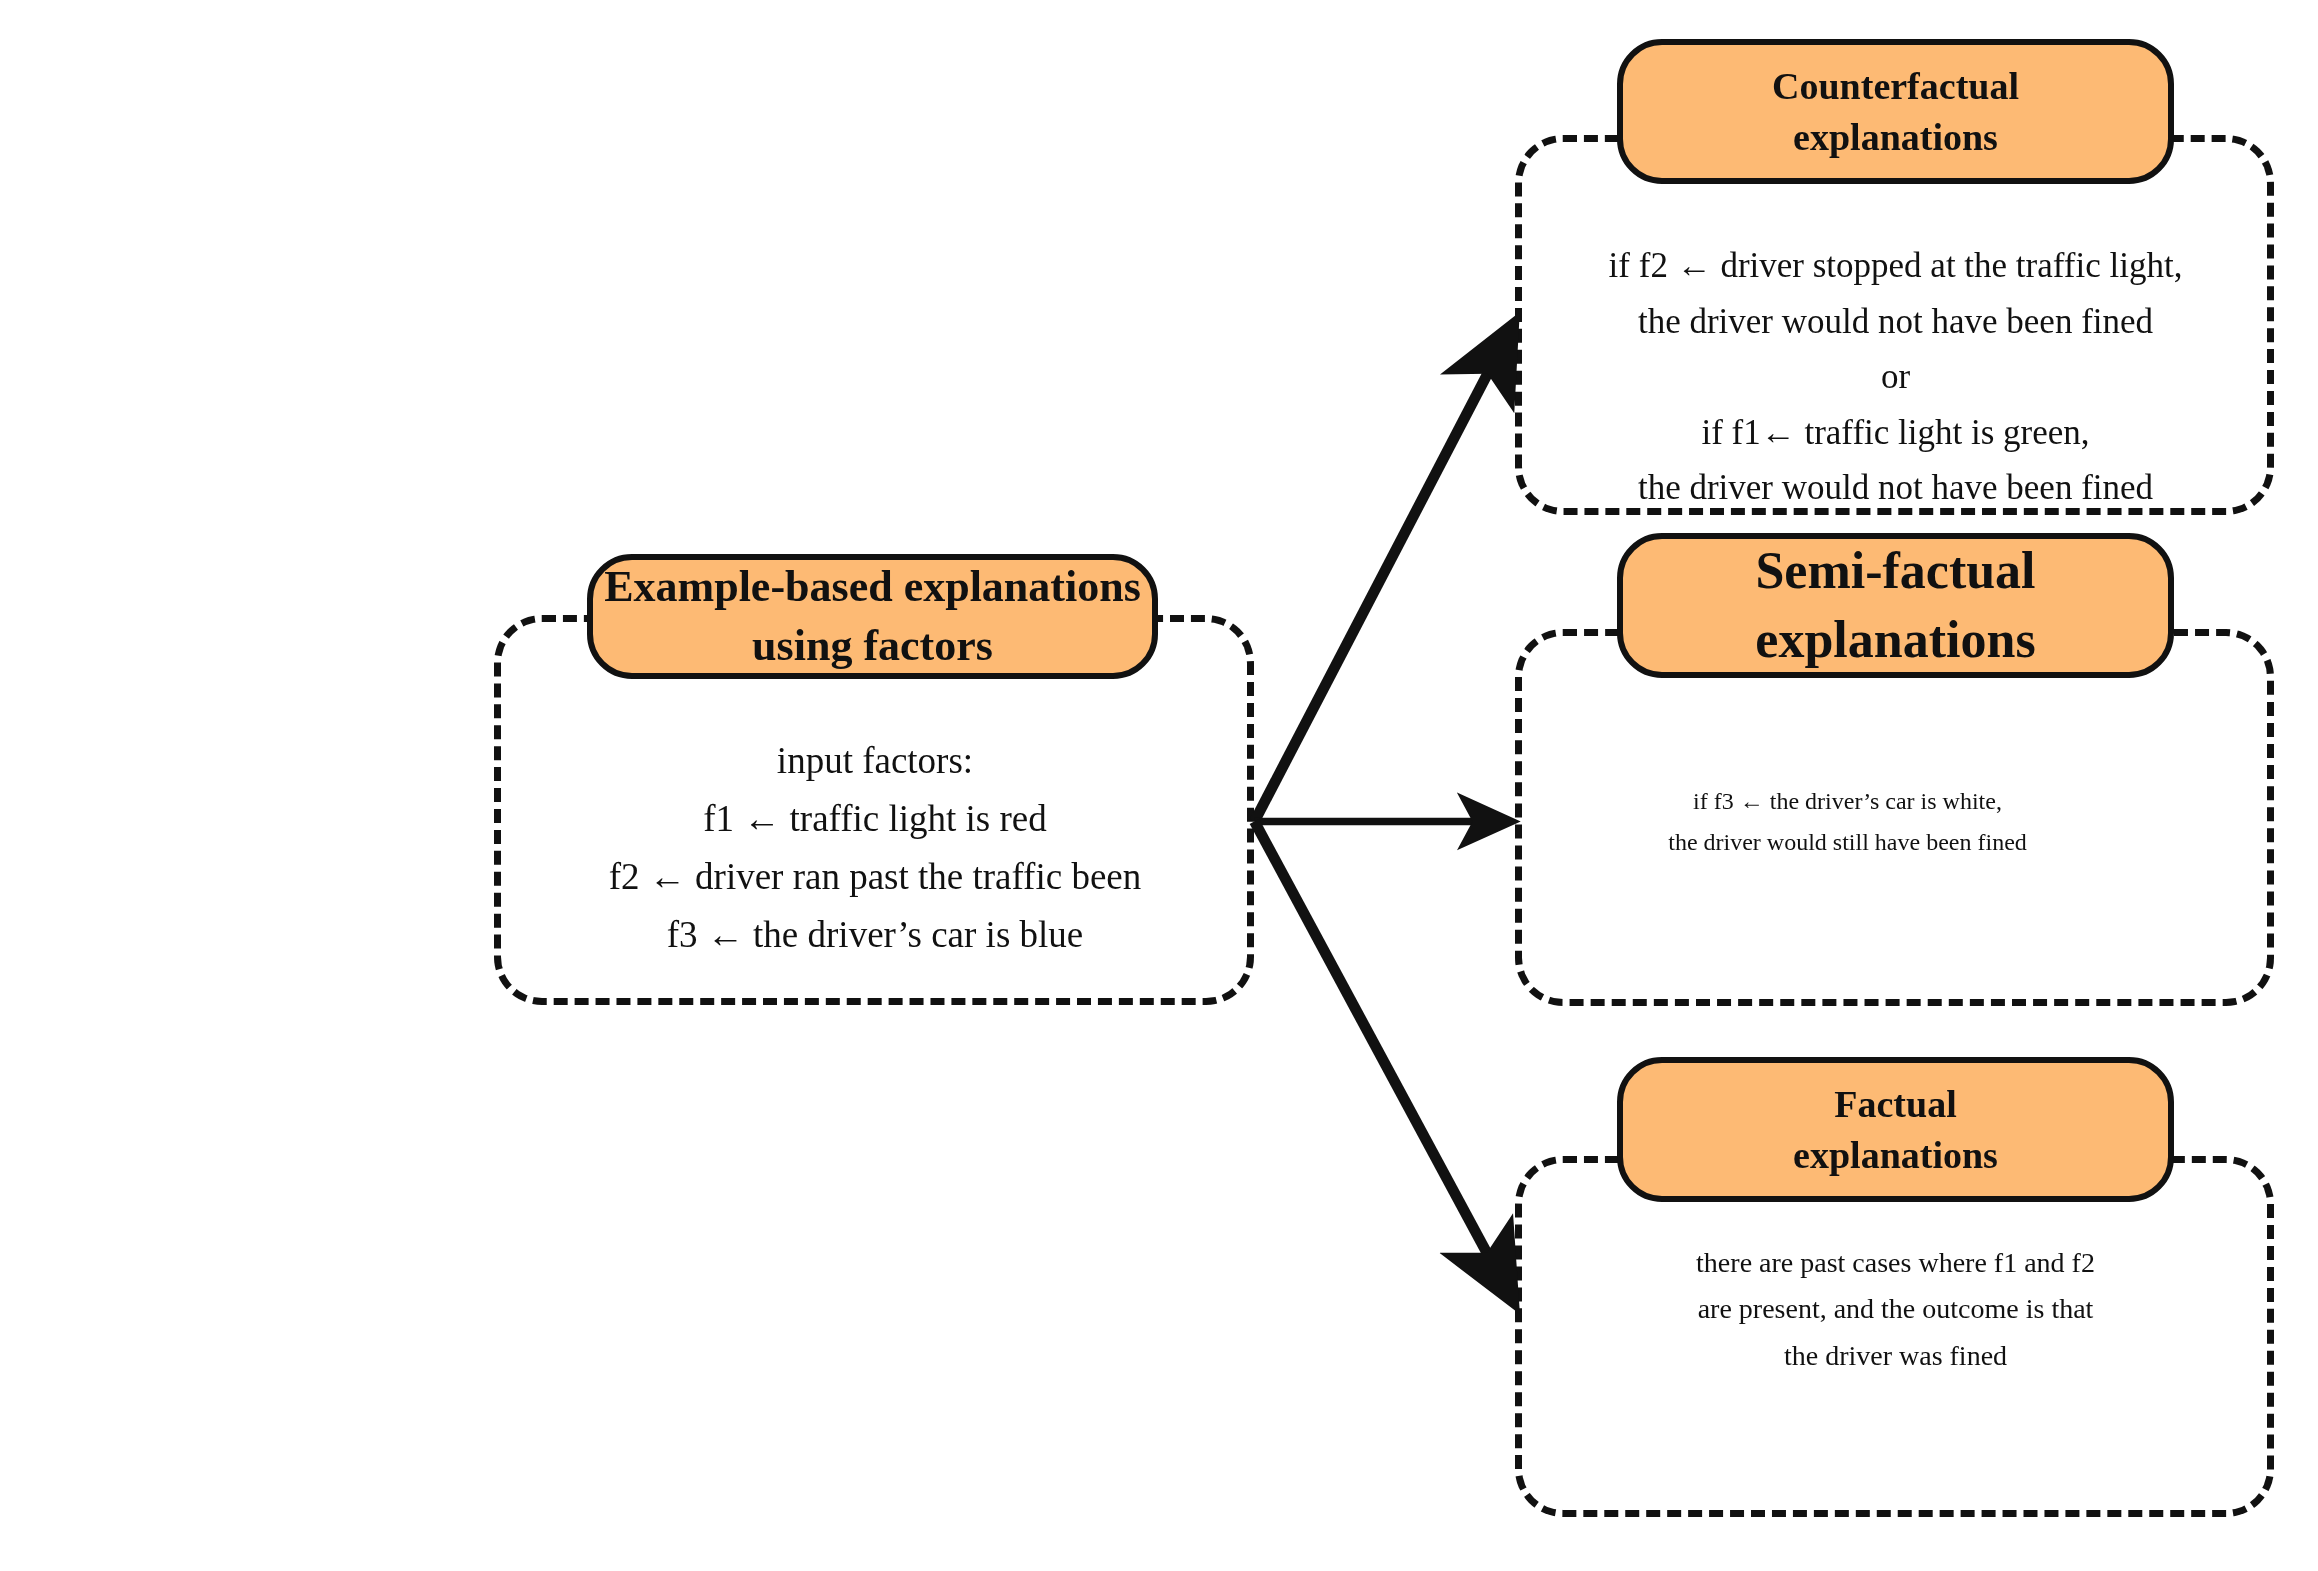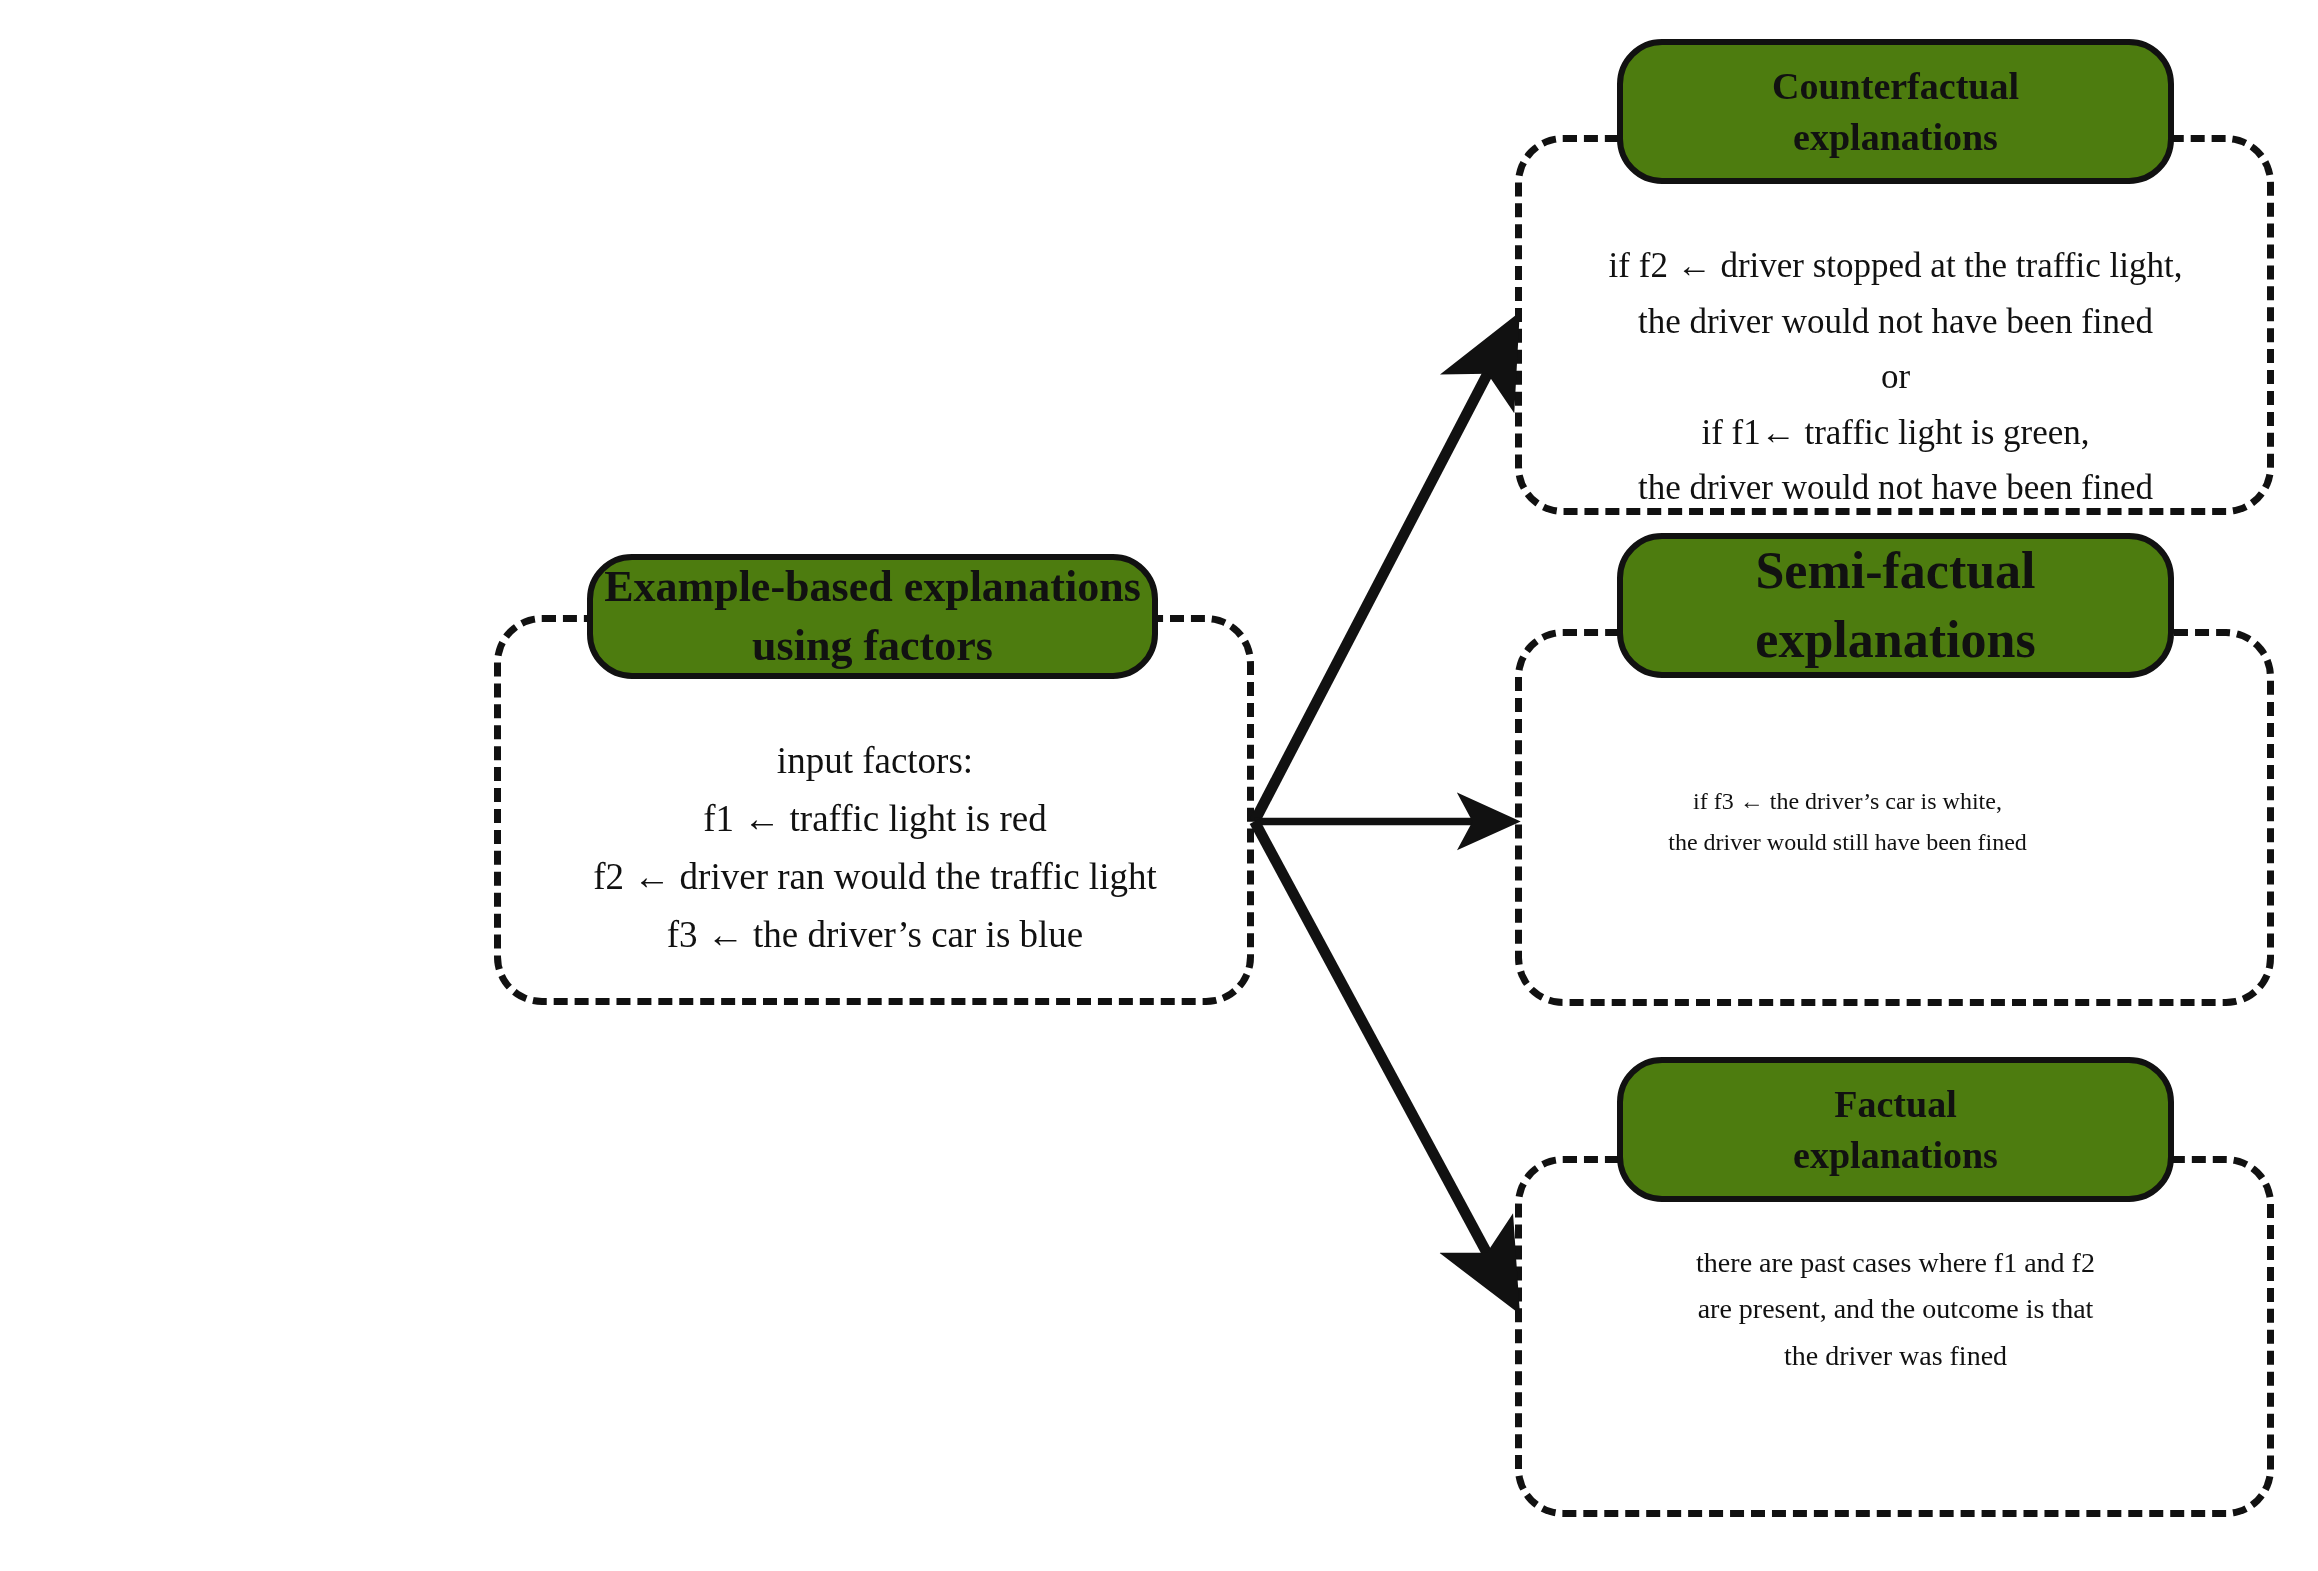--- a/index.html
+++ b/index.html
@@ -20,21 +20,21 @@
     border-radius:48px;
     background:transparent;
   }
 
   
   .header{
     position:absolute;
     box-sizing:border-box;
     border:6.6px solid #111111;
     border-radius:45px;
-    background:#4d7c0f;
+    background:#fdba74;
     display:flex;
     flex-direction:column;
     align-items:center;
     justify-content:center;
     font-weight:bold;
     line-height:1.32;
     text-align:center;
     z-index:4;
   }
   .header .hline{display:block;white-space:nowrap;}
@@ -88,21 +88,21 @@
   <div class="panel" id="panel-example"></div>
 
   <div class="header" id="header-example">
     <span class="hline">Example-based explanations</span>
     <span class="hline">using factors</span>
   </div>
 
   <div class="body-text" id="text-example">
     <span class="tline">input factors:</span>
     <span class="tline left-align">f1 ← traffic light is red</span>
-    <span class="tline left-align">f2 ← driver ran would the traffic light</span>
+    <span class="tline left-align">f2 ← driver ran past the traffic been</span>
     <span class="tline left-align">f3 ← the driver’s car is blue</span>
   </div>
 
   <div class="panel" id="panel-counterfactual"></div>
 
   <div class="header" id="header-counterfactual">
     <span class="hline">Counterfactual</span>
     <span class="hline">explanations</span>
   </div>
 

